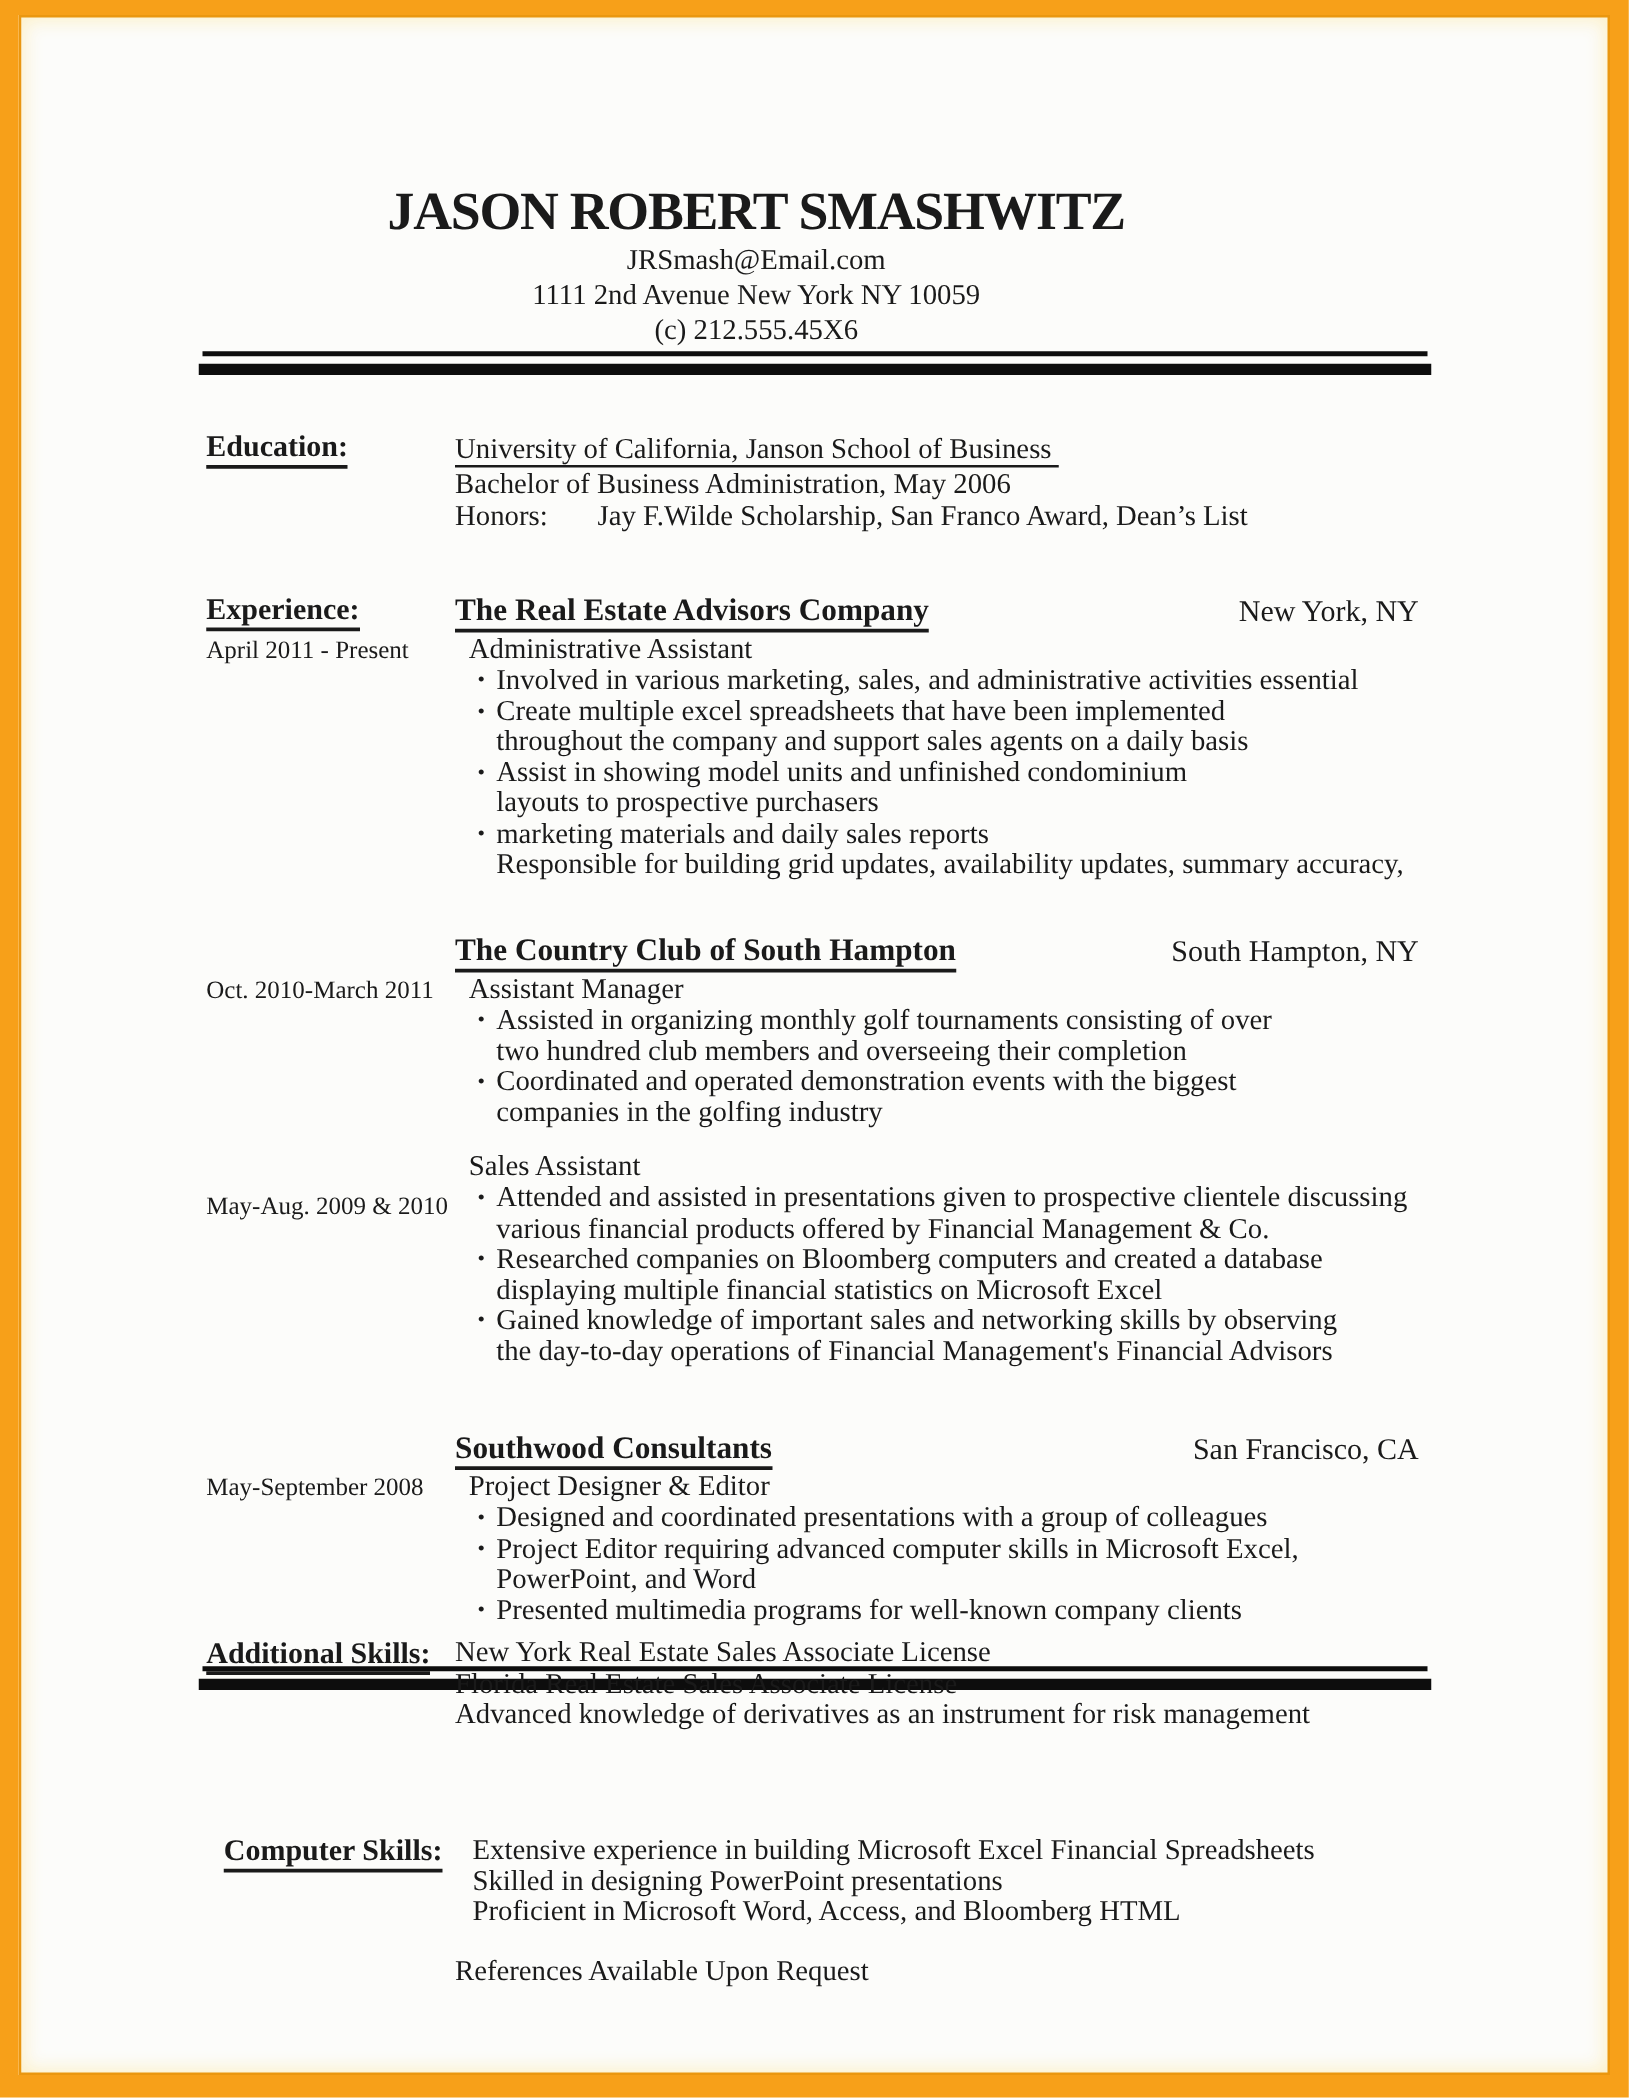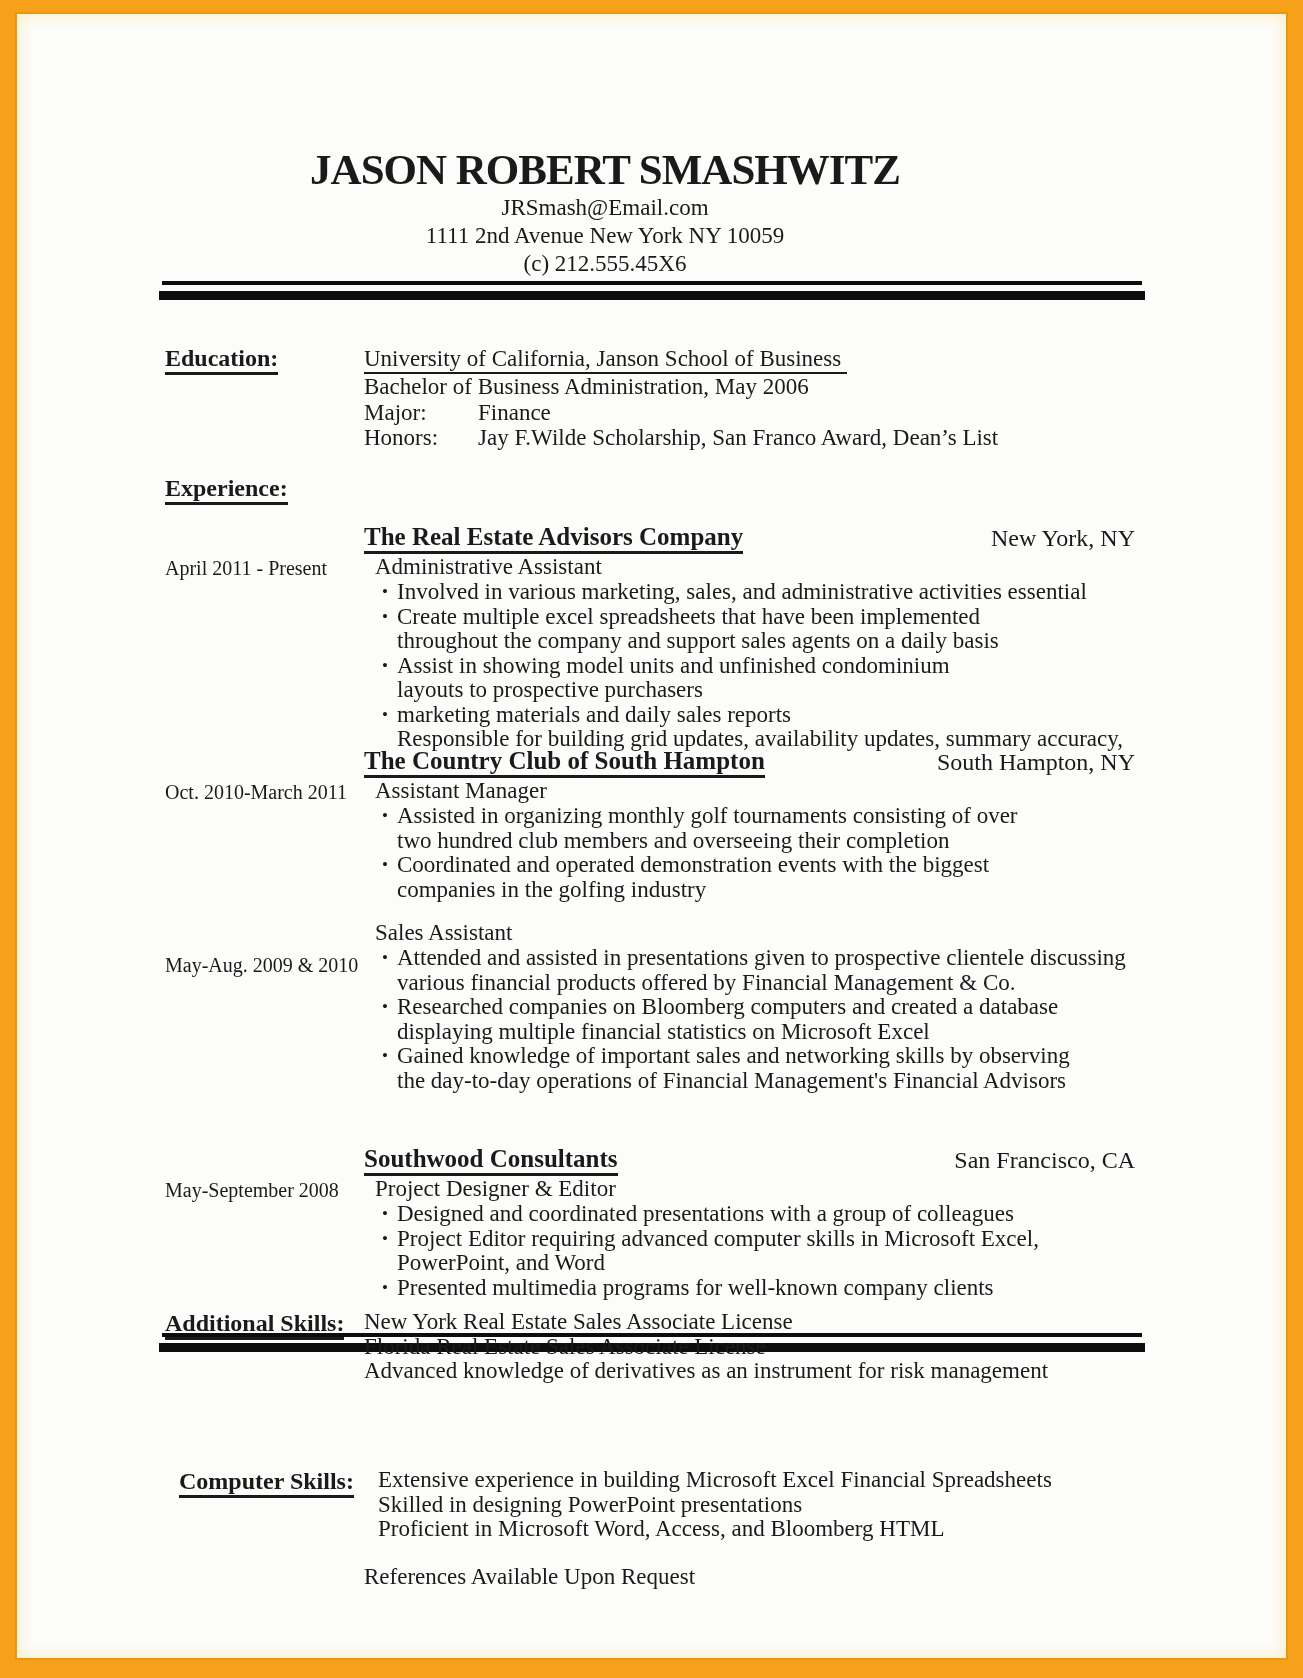--- a/index.html
+++ b/index.html
@@ -49,21 +49,21 @@
   .label-col{position:absolute;left:0;top:0;}
   .indent{padding-left:199px;}
   .body-line{font-size:23px;line-height:25.5px;}
   
   .edu{top:345px;}
   .school{display:inline-block;border-bottom:2px solid var(--text);padding:0 6px 0 0;line-height:27px;}
   .kv-label{display:inline-block;width:114px;}
   
   .exp-label-wrap{position:absolute;left:165px;top:475px;}
   .job{position:absolute;left:165px;width:975px;padding-left:199px;}
-  .job1{top:475px;margin-top:48px;} .job2{top:747px;} .job3{top:920px;} .job4{top:1145px;}
+  .job1{top:475px;} .job2{top:747px;} .job3{top:920px;} .job4{top:1145px;}
   .job-row1{display:flex;justify-content:space-between;align-items:flex-start;line-height:30px;}
   .company{font-size:25px;font-weight:bold;border-bottom:3px solid var(--text);line-height:28px;display:inline-block;}
   .location{font-size:24px;line-height:30px;white-space:nowrap;padding-right:5px;}
   .job-dates{position:absolute;left:0;top:33px;font-size:20px;line-height:24px;white-space:nowrap;}
   .job-title{font-size:23px;line-height:26px;padding-left:11px;}
   .bullets{padding-left:18px;}
   .bullet{display:flex;}
   .bullet .dot{width:15px;font-size:17px;line-height:24.5px;}
   .bullet .dot::before{content:"\2022";}
   .bullet .lines{flex:1;}
@@ -103,23 +103,20 @@
   </div>
 
   <div class="section edu">
     <div class="label-col">
       <span class="sec-label">Education:</span>
     </div>
     <div class="indent">
       <div class="body-line"><span class="school">University of California, Janson School of Business</span></div>
       <div class="body-line">Bachelor of Business Administration, May 2006</div>
       <div class="body-line">
-        <span class="kv-label">Major:</span><span>Finance</span>
-      </div>
-      <div class="body-line">
         <span class="kv-label">Honors:</span><span>Jay F.Wilde Scholarship, San Franco Award, Dean’s List</span>
       </div>
     </div>
   </div>
 
   <div class="exp-label-wrap">
     <span class="sec-label">Experience:</span>
   </div>
 
   <div class="job job1">

